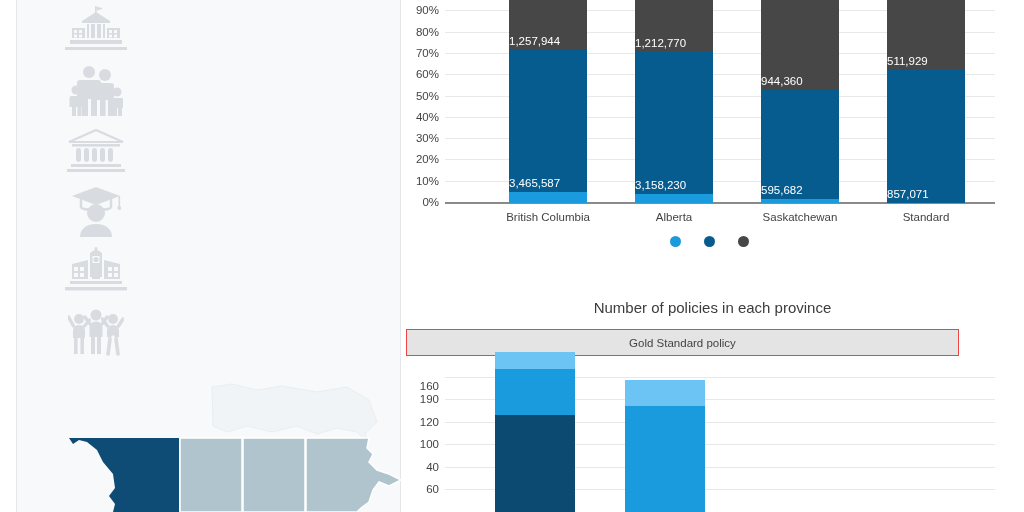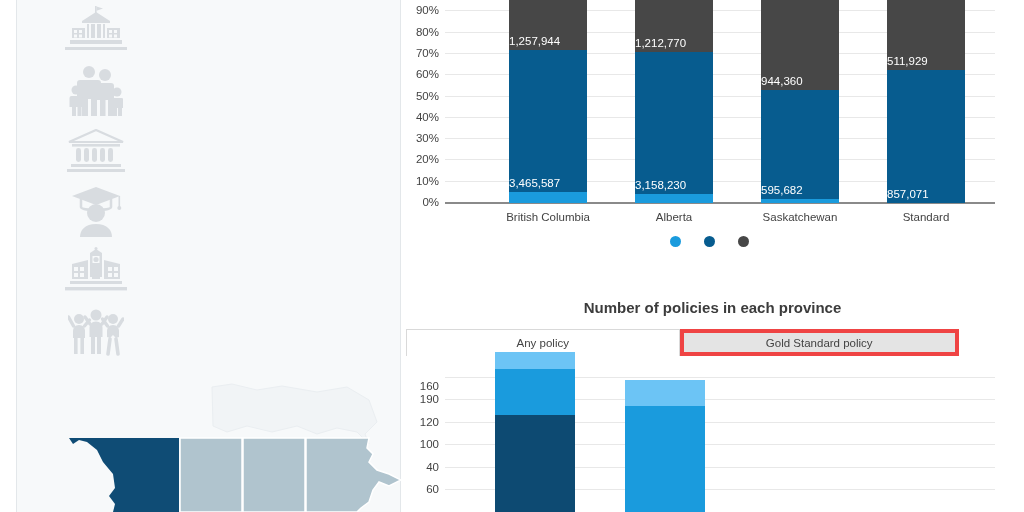--- a/index.html
+++ b/index.html
@@ -64,29 +64,29 @@
     display: flex; justify-content: center; align-items: center; gap: 17px;
   }
   .leg-item { display: flex; align-items: center; gap: 6px; }
   .dot { width: 11px; height: 11px; border-radius: 50%; display: block; }
   .leg-text { font-size: 11.5px; color: #434343; }
 
   
   .chart-bot { position: absolute; left: 0; top: 292px; width: 623px; height: 220px; }
   .cb-title {
     position: absolute; left: 0; top: 7px; width: 623px; text-align: center;
-    font-size: 15px; font-weight: bold; color: #3c3c3c;
+    font-size: 15px; font-weight: normal; color: #3c3c3c;
   }
   .tabs { position: absolute; left: 5px; top: 37px; width: 553px; height: 27px; display: flex; }
   .tab {
     flex: 1; display: flex; align-items: center; justify-content: center;
     font-size: 11.5px; color: #434343; cursor: pointer;
   }
   .tab.active { background: #ffffff; border: 1px solid #d9d9d9; border-bottom: none; }
-  .tab.inactive { background: #e4e4e4; border: 4px solid #ef4444; }
+  .tab.inactive { background: #e4e4e4; border: 1px solid #ef4444; }
   .cb-plot { position: absolute; left: 44px; top: 78px; width: 550px; height: 142px; }
   .cb-ylabels { position: absolute; left: 0; top: 78px; width: 44px; height: 142px; }
   .cb-ylabels div {
     position: absolute; right: 6px; font-size: 11.5px; color: #434343;
     line-height: 12px; text-align: right; white-space: nowrap;
   }
   .cb-bar { position: absolute; bottom: -12px; width: 80px; }
   .cb-seg { position: absolute; width: 100%; }
 </style>
 </head>
@@ -336,21 +336,20 @@
           <div class="leg-item">
             <span class="dot" style="background:#474747"></span>
      <span class="leg-text"></span>
           </div>
         </div>
     </div>
 
     <div class="chart-bot">
       <div class="cb-title">Number of policies in each province</div>
       <div class="tabs" id="cb-tabs">
-          <div class="tab active">Any policy</div>
           <div class="tab inactive">Gold Standard policy</div>
         </div>
       <div class="cb-ylabels" id="cb-ylabels">
           <div style="top: 113.46px;">60</div>
           <div style="top: 90.9206px;">40</div>
           <div style="top: 68.381px;">100</div>
           <div style="top: 45.8413px;">120</div>
           <div style="top: 23.3016px;">190</div>
           <div style="top: 10px;">160</div>
         </div>

